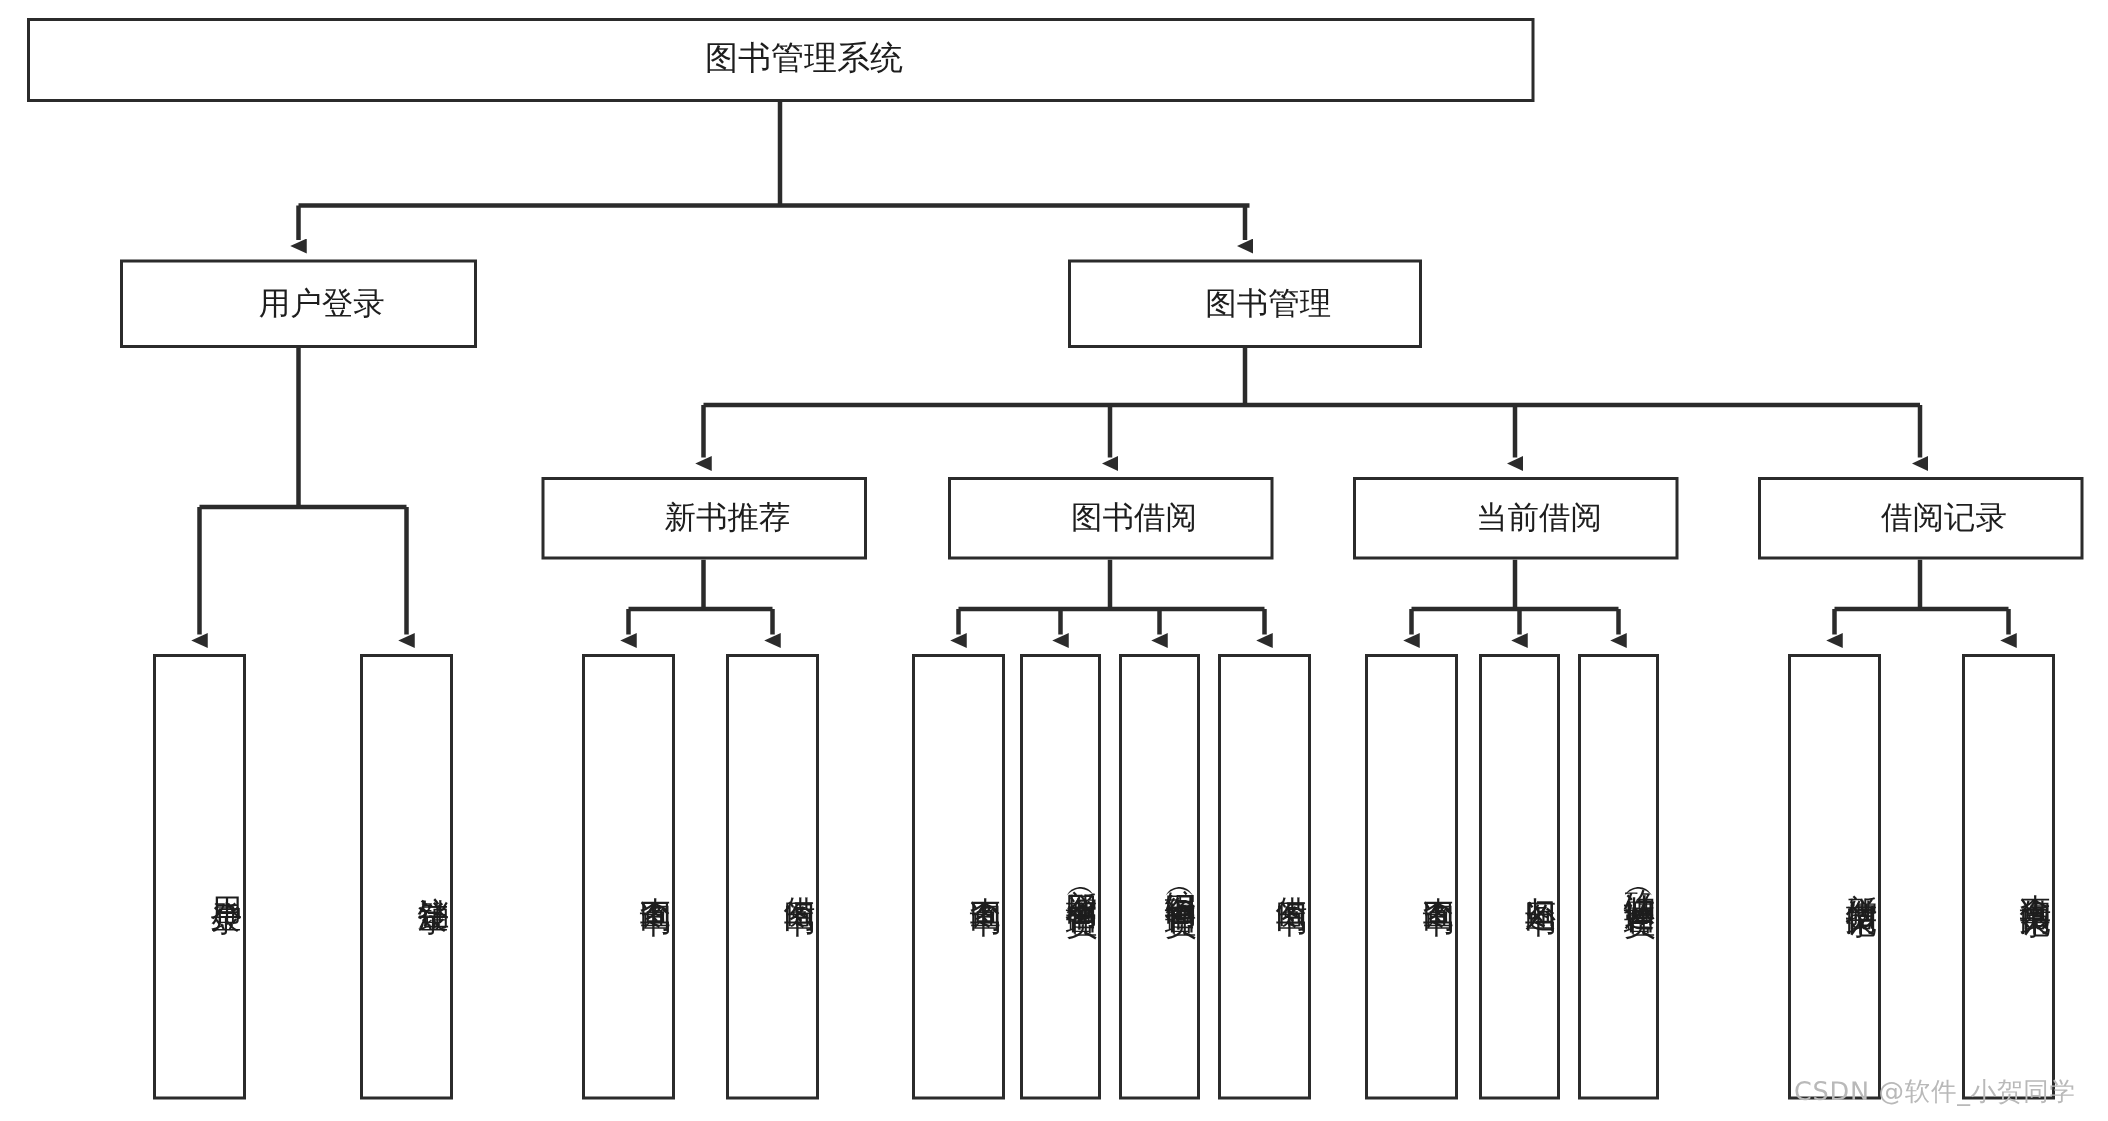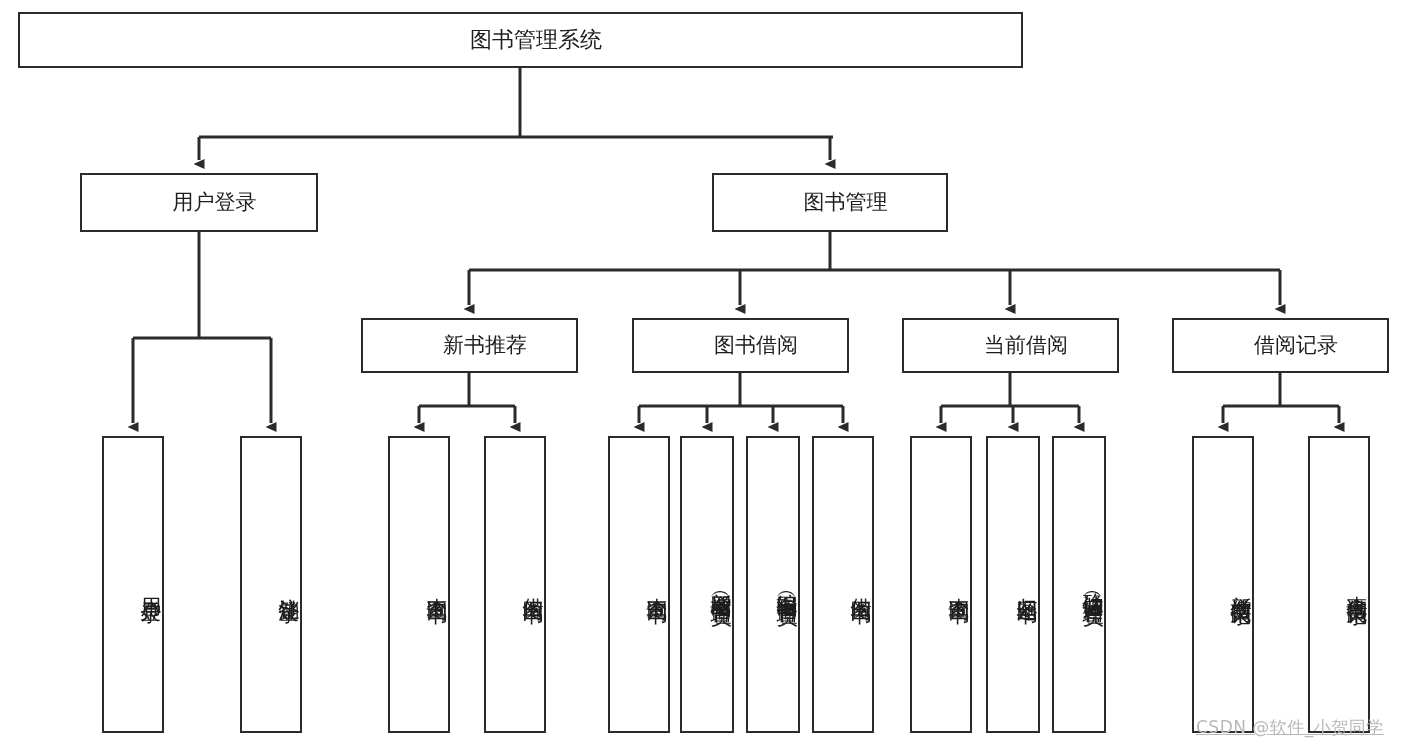--- a/index.html
+++ b/index.html
@@ -60,21 +60,20 @@
     text-orientation: upright;
     display: block;
     white-space: nowrap;
   }
   .watermark {
     position: absolute;
     font-size: 17px;
     color: #b9b9b9;
     white-space: nowrap;
     letter-spacing: 0.5px;
-    text-decoration: underline;
   }
 </style>
 </head>
 <body>
 
 <div id="canvas">
 
   <svg id="edges" viewBox="0 0 1405 747" width="1405" height="747">
     <defs>
       <marker id="arrow" markerWidth="10" markerHeight="11" refX="1" refY="5.5" orient="auto" markerUnits="userSpaceOnUse">

